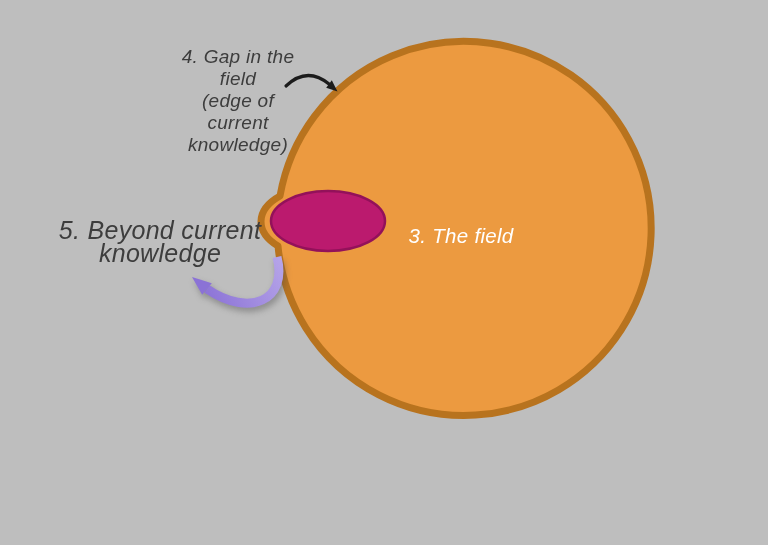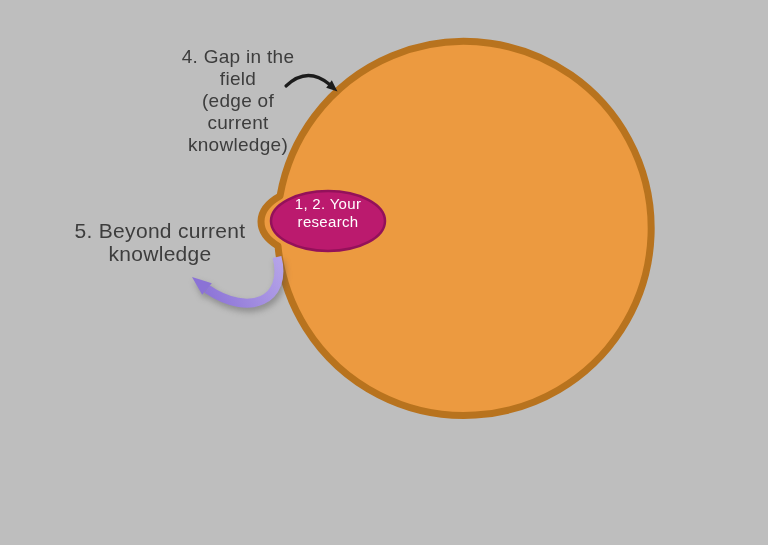--- a/index.html
+++ b/index.html
@@ -17,39 +17,40 @@
   .stage svg {
     position: absolute;
     top: 0;
     left: 0;
   }
   .label {
     position: absolute;
     white-space: pre-line;
     text-align: center;
     letter-spacing: 0.3px;
+    font-style: italic;
   }
   .dark-label {
     color: #3d3d3d;
   }
   .light-label {
     color: #ffffff;
   }
   .gap-label {
     left: 118px;
     top: 46px;
     width: 240px;
     font-size: 19px;
     line-height: 22px;
   }
   .beyond-label {
     left: 40px;
     top: 219px;
     width: 240px;
-    font-size: 21px;
+    font-size: 25px;
     line-height: 23px;
   }
   .future-label {
     left: 121px;
     top: 313px;
     width: 240px;
     font-size: 19.5px;
   }
   .field-label {
     left: 361px;
@@ -101,17 +102,16 @@
   <div class="label dark-label gap-label">4. Gap in the
 field
 (edge of
 current
 knowledge)</div>
 
   <div class="label dark-label beyond-label">5. Beyond current
 knowledge</div>
 
 
+  <div class="label light-label field-label">3. The field</div>
 
-  <div class="label light-label research-label">1, 2. Your
-research</div>
 
 </div>
 
 </body></html>

